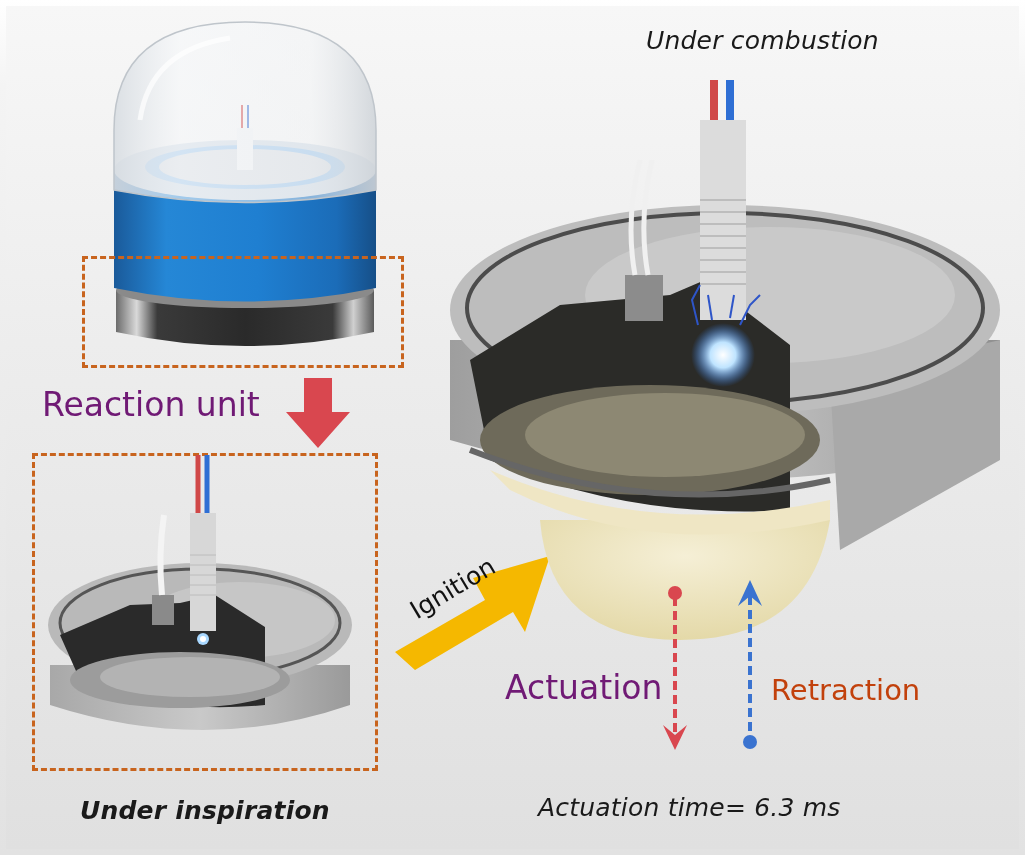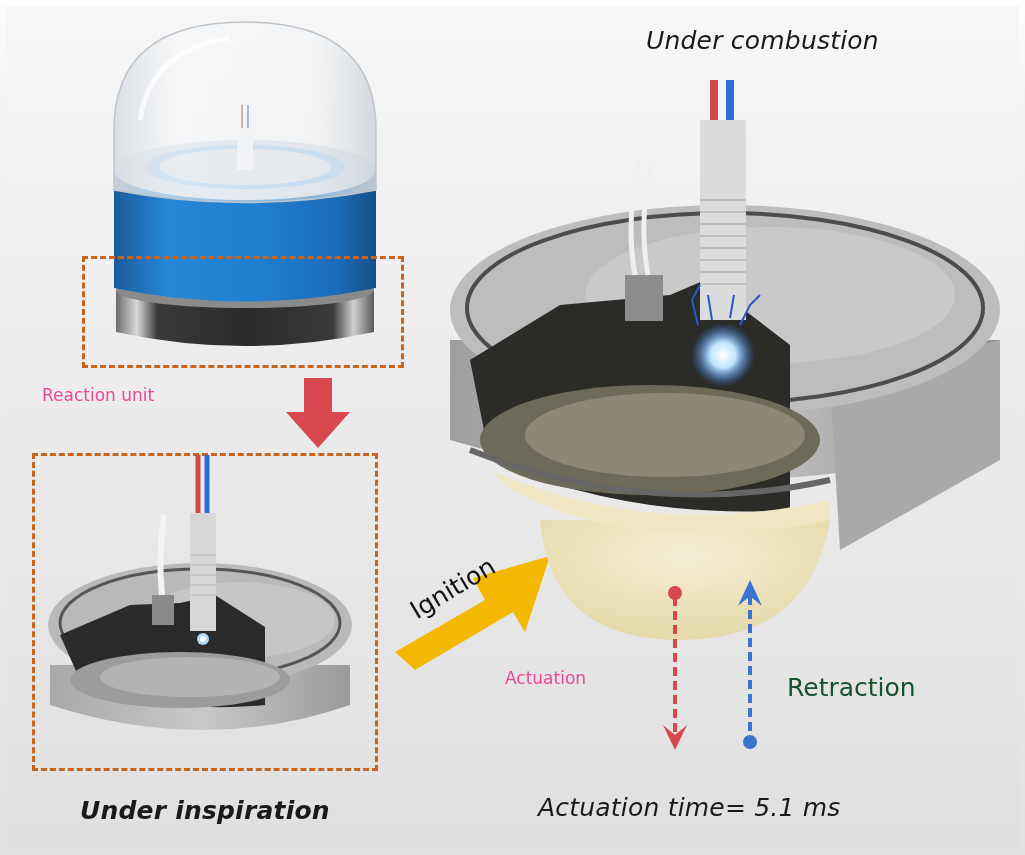--- a/index.html
+++ b/index.html
@@ -11,22 +11,22 @@
     }
     .frame {
       position: absolute; left: 6px; top: 6px; width: 1013px; height: 843px;
       background: linear-gradient(180deg, #f7f7f7 0%, #ededed 40%, #e0e0e0 100%);
     }
     .abs { position: absolute; }
     .label-italic {
       font-style: italic; color: #1a1a1a; font-size: 25px; letter-spacing: 0.2px;
       white-space: nowrap;
     }
-    .label-red { color: #ec4899; font-size: 17px; white-space: nowrap; }
-    .label-blue { color: #14532d; font-size: 25px; white-space: nowrap; margin-left: 16px; }
+    .label-red { color: #701a75; font-size: 33px; white-space: nowrap; }
+    .label-blue { color: #c2410c; font-size: 29px; white-space: nowrap; }
     .dashed-box {
       position: absolute; border: 3px dashed #c8641e;
     }
     svg { position: absolute; overflow: visible; }
   </style>
 </head>
 <body>
 
 <div class="frame"></div>
 
@@ -191,13 +191,13 @@
 </svg>
 <svg style="left:735px; top:578px;" width="30" height="175" viewBox="0 0 30 175">
   <path d="M3 28 L15 2 L27 28 L15 18 Z" fill="#3a73d0"></path>
   <line x1="15" y1="18" x2="15" y2="160" stroke="#3a73d0" stroke-width="4" stroke-dasharray="9,5"></line>
   <circle cx="15" cy="164" r="7" fill="#3a73d0"></circle>
 </svg>
 
 <div class="abs label-red" style="left:505px; top:668px;">Actuation</div>
 <div class="abs label-blue" style="left:771px; top:673px;">Retraction</div>
 
-<div class="abs label-italic" style="left:538px; top:793px;">Actuation time= 5.1 ms</div>
+<div class="abs label-italic" style="left:538px; top:793px;">Actuation time= 6.3 ms</div>
 
 </body></html>

